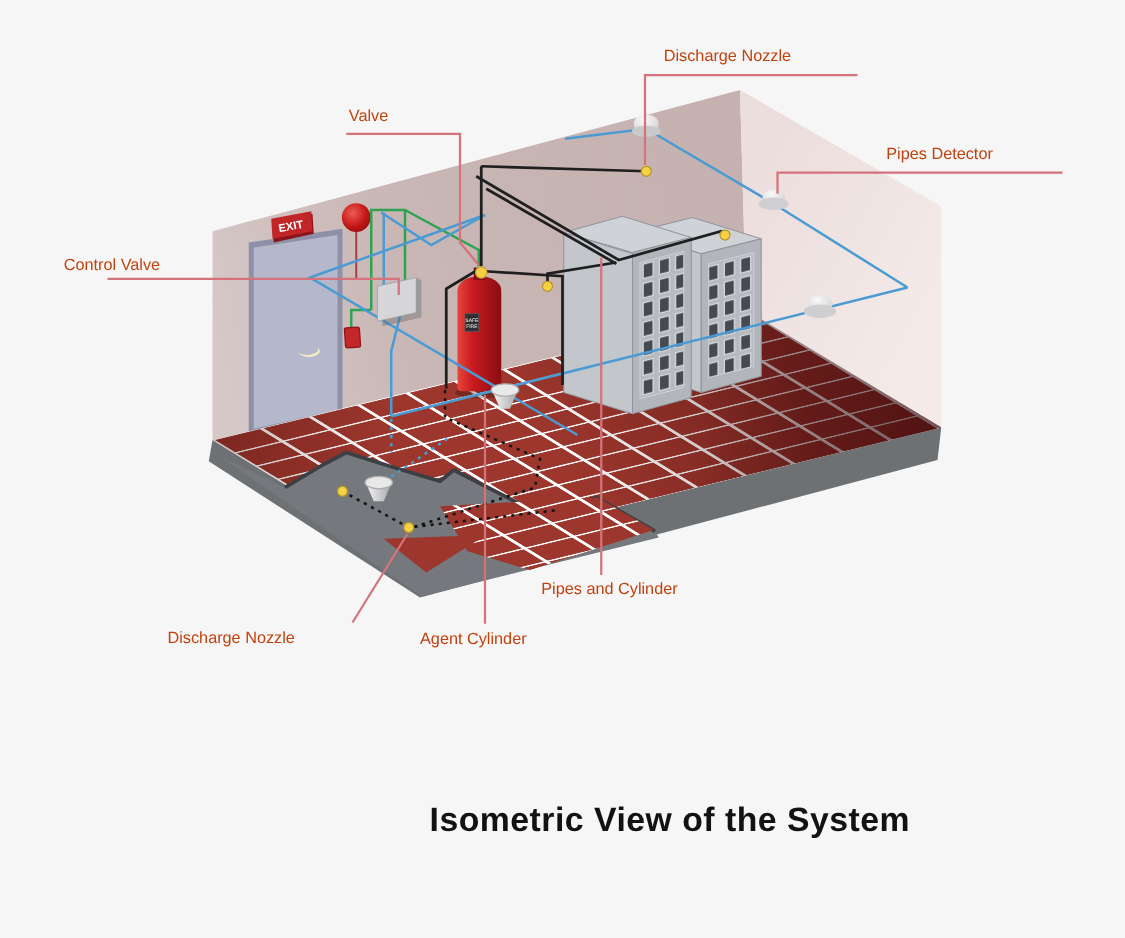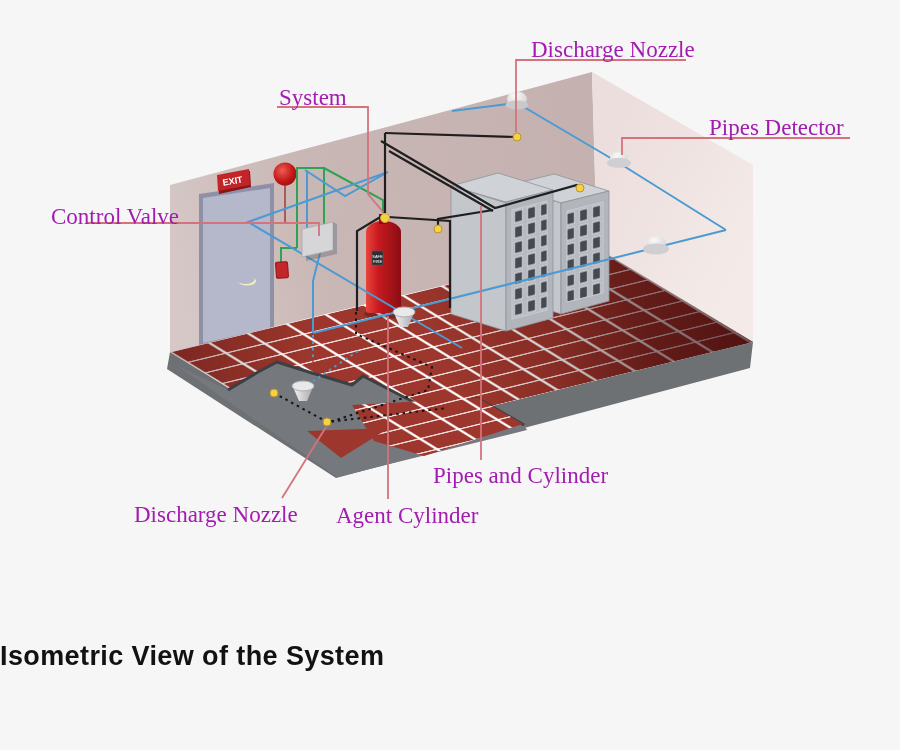--- a/index.html
+++ b/index.html
@@ -1,27 +1,27 @@
 <!DOCTYPE html>
 <html><head>
 <meta charset="utf-8">
 <style>
   html,body{margin:0;padding:0;background:#f6f6f7;}
   .canvas{position:relative;width:900px;height:750px;background:#f6f6f7;overflow:hidden;
           font-family:"Liberation Sans", sans-serif;}
   .canvas svg{position:absolute;left:0;top:0;}
-  .lbl{position:absolute;font-size:23px;color:#a21caf;white-space:nowrap;line-height:1;font-family:Liberation Serif, serif;}
+  .lbl{position:absolute;font-size:13px;color:#c2410c;white-space:nowrap;line-height:1;}
   .lbl-dn-top{left:531px;top:38px;}
   .lbl-valve{left:279px;top:86px;}
   .lbl-smoke{left:709px;top:116px;}
   .lbl-cp{left:51px;top:205px;}
   .lbl-pf{left:433px;top:464px;}
   .lbl-ac{left:336px;top:504px;text-align:right;}
   .lbl-dn-bot{left:134px;top:503px;}
-  .title{position:absolute;left:0;top:641px;width:728px;text-align:left;
+  .title{position:absolute;left:0;top:641px;width:728px;text-align:right;
          font-size:27px;font-weight:800;color:#121212;letter-spacing:.4px;}
 </style>
 </head>
 <body>
 
 <div class="canvas">
 
 <svg width="900" height="750" viewBox="0 0 900 750">
   <defs>
     <linearGradient id="gWallBack" x1="170" y1="260" x2="592" y2="160" gradientUnits="userSpaceOnUse">
@@ -215,21 +215,21 @@
     <polyline points="277,107 368,107 368,194 383,212"></polyline>
     <polyline points="850,138 622,138 622,155"></polyline>
     <polyline points="86,223 319,223 319,236"></polyline>
     <polyline points="481,206 481,460"></polyline>
     <polyline points="388,316 388,499"></polyline>
     <polyline points="282,498 326,427"></polyline>
   </g>
 </svg>
 
 <div class="lbl lbl-dn-top">Discharge Nozzle</div>
-<div class="lbl lbl-valve">System</div>
+<div class="lbl lbl-valve">Valve</div>
 <div class="lbl lbl-smoke">Pipes Detector</div>
 <div class="lbl lbl-cp">Control Valve</div>
 <div class="lbl lbl-pf">Pipes and Cylinder</div>
 <div class="lbl lbl-ac">Agent Cylinder</div>
 <div class="lbl lbl-dn-bot">Discharge Nozzle</div>
 
 <div class="title">Isometric View of the System</div>
 
 </div>
 

